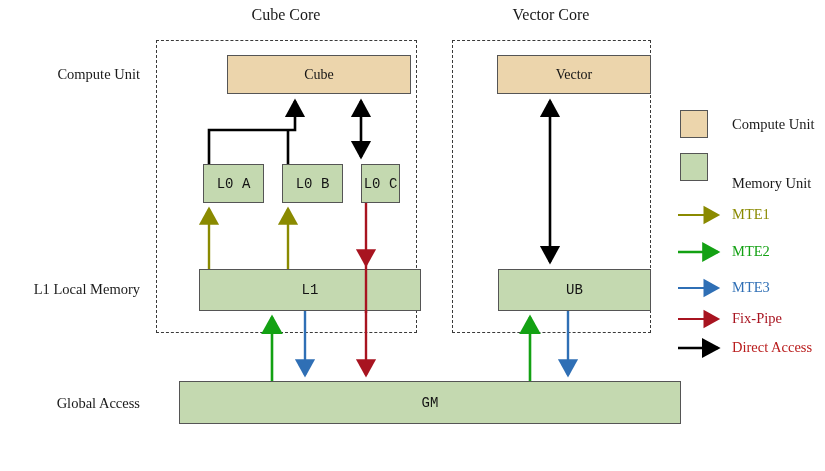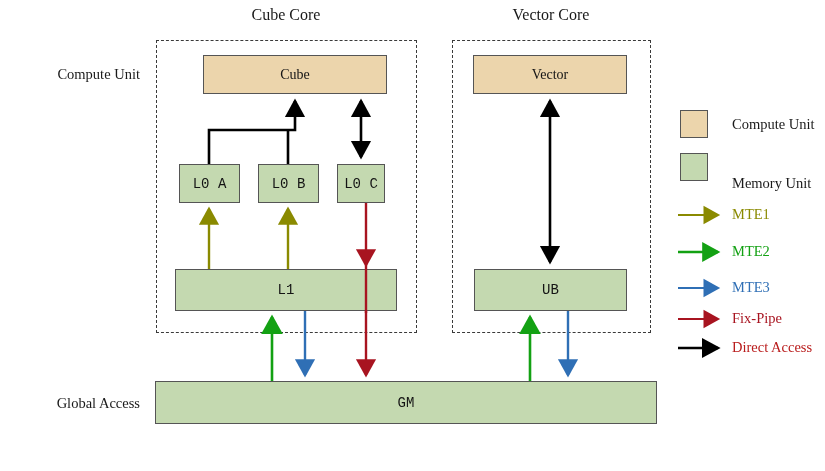--- a/index.html
+++ b/index.html
@@ -32,20 +32,21 @@
   }
   .node-box {
     position: absolute;
     box-sizing: border-box;
     border: 1px solid #555555;
     display: flex;
     align-items: center;
     justify-content: center;
     font-size: 14px;
     color: #141414;
+    margin-left: 24px;
   }
   .compute-fill { background: #ecd5ac; }
   .memory-fill  { background: #c4d9b0; font-family: Liberation Mono, monospace; }
 
   .dashed-group {
     position: absolute;
     box-sizing: border-box;
     border: 1.4px dashed #3a3a3a;
     background: transparent;
   }
@@ -73,20 +74,21 @@
 
 <div id="canvas">
 
   <div class="dashed-group" style="left:156px; top:40px; width:261px; height:293px;"></div>
   <div class="dashed-group" style="left:452px; top:40px; width:199px; height:293px;"></div>
 
   <div class="group-title" style="left:186px; top:6px; width:200px;">Cube Core</div>
   <div class="group-title" style="left:451px; top:6px; width:200px;">Vector Core</div>
 
   <div class="row-label" style="left:0px; top:66px; width:140px;">Compute Unit</div>
+  <div class="row-label" style="left:0px; top:281px; width:140px;">L1 Local Memory</div>
   <div class="row-label" style="left:0px; top:395px; width:140px;">Global Access</div>
 
   <svg id="diagram" viewBox="0 0 825 471" xmlns="http://www.w3.org/2000/svg">
     <defs>
       <marker id="ah-black" markerWidth="9" markerHeight="9" refX="6.2" refY="4.5" orient="auto" markerUnits="strokeWidth">
         <path d="M0,0.6 L7.2,4.5 L0,8.4 z" fill="#000000"></path>
       </marker>
       <marker id="ah-olive" markerWidth="10" markerHeight="10" refX="6.6" refY="5" orient="auto" markerUnits="strokeWidth">
         <path d="M0,0.8 L7.6,5 L0,9.2 z" fill="#8a8a00"></path>
       </marker>
@@ -156,21 +158,21 @@
   </div>
 
   <div class="node-box memory-fill" style="left:179px; top:164px; width:61px; height:39px;">
     <span>L0 A</span>
   </div>
 
   <div class="node-box memory-fill" style="left:258px; top:164px; width:61px; height:39px;">
     <span>L0 B</span>
   </div>
 
-  <div class="node-box memory-fill" style="left:337px; top:164px; width:48px; height:39px;">
+  <div class="node-box memory-fill" style="left:337px; top:164px; width:39px; height:39px;">
     <span>L0 C</span>
   </div>
 
   <div class="node-box memory-fill" style="left:175px; top:269px; width:222px; height:42px;">
     <span>L1</span>
   </div>
 
   <div class="node-box memory-fill" style="left:474px; top:269px; width:153px; height:42px;">
     <span>UB</span>
   </div>

